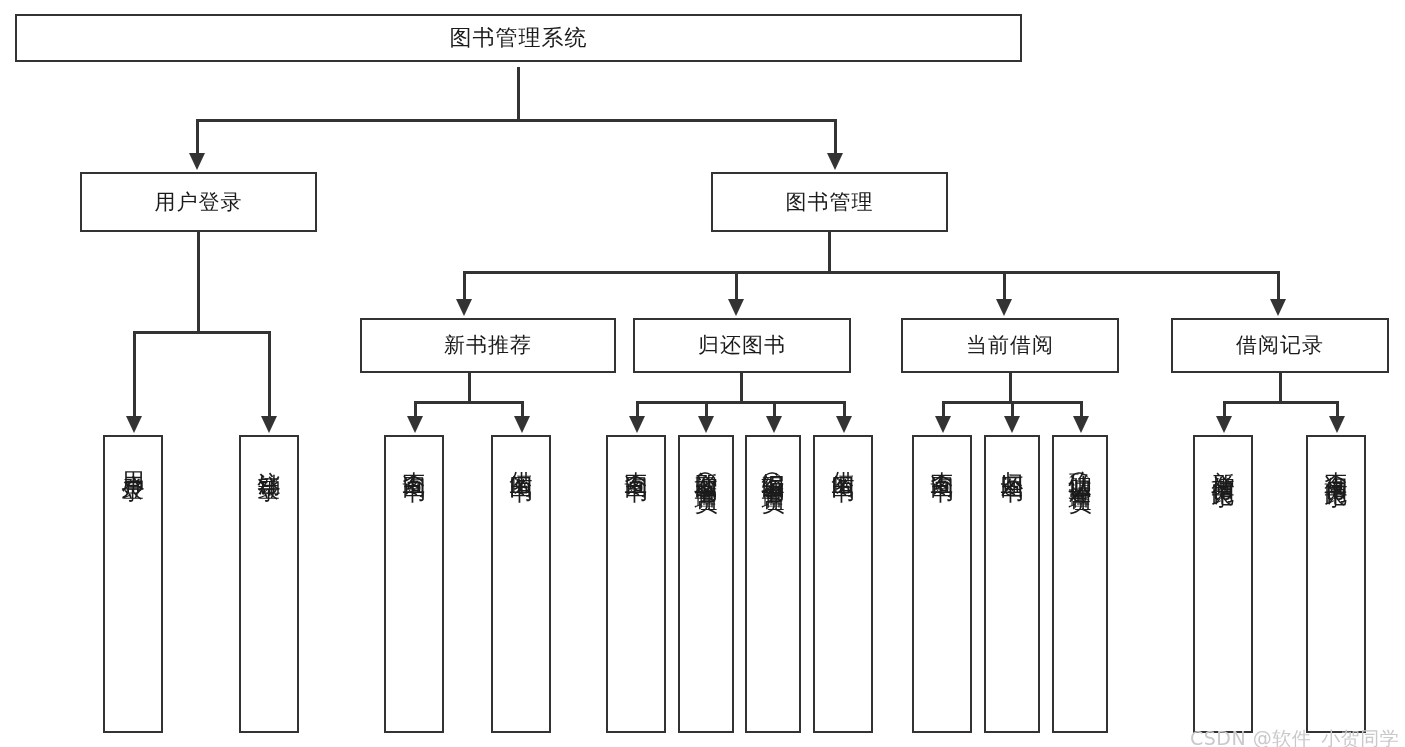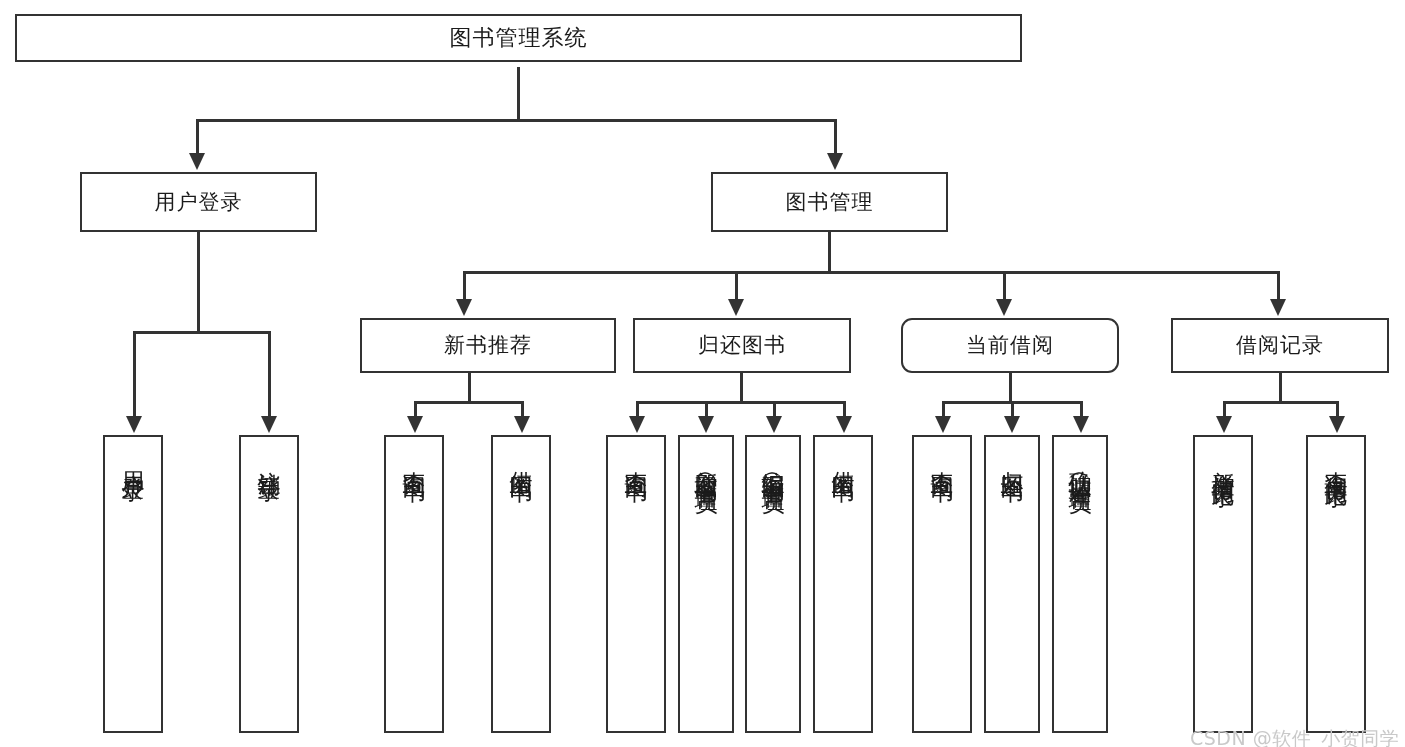--- a/index.html
+++ b/index.html
@@ -125,21 +125,21 @@
   <div class="arrow" style="left:996px; top:299px;"></div>
   <div class="vline" style="left:1277px; top:271px; height:30px;"></div>
   <div class="arrow" style="left:1270px; top:299px;"></div>
 
   <div class="node h" style="left:360px; top:318px; width:256px; height:55px;">
     <span>新书推荐</span>
   </div>
   <div class="node h" style="left:633px; top:318px; width:218px; height:55px;">
     <span>归还图书</span>
   </div>
-  <div class="node h" style="left:901px; top:318px; width:218px; height:55px;border-radius:11px;">
+  <div class="node h" style="left:901px; top:318px; width:218px; height:55px;">
     <span>当前借阅</span>
   </div>
   <div class="node h" style="left:1171px; top:318px; width:218px; height:55px;">
     <span>借阅记录</span>
   </div>
 
   <div class="vline" style="left:468px; top:373px; height:28px;"></div>
   <div class="hline" style="left:414px; top:401px; width:110px; height:2.5px;"></div>
   <div class="vline" style="left:414px; top:401px; height:17px;"></div>
   <div class="arrow" style="left:407px; top:416px;"></div>

